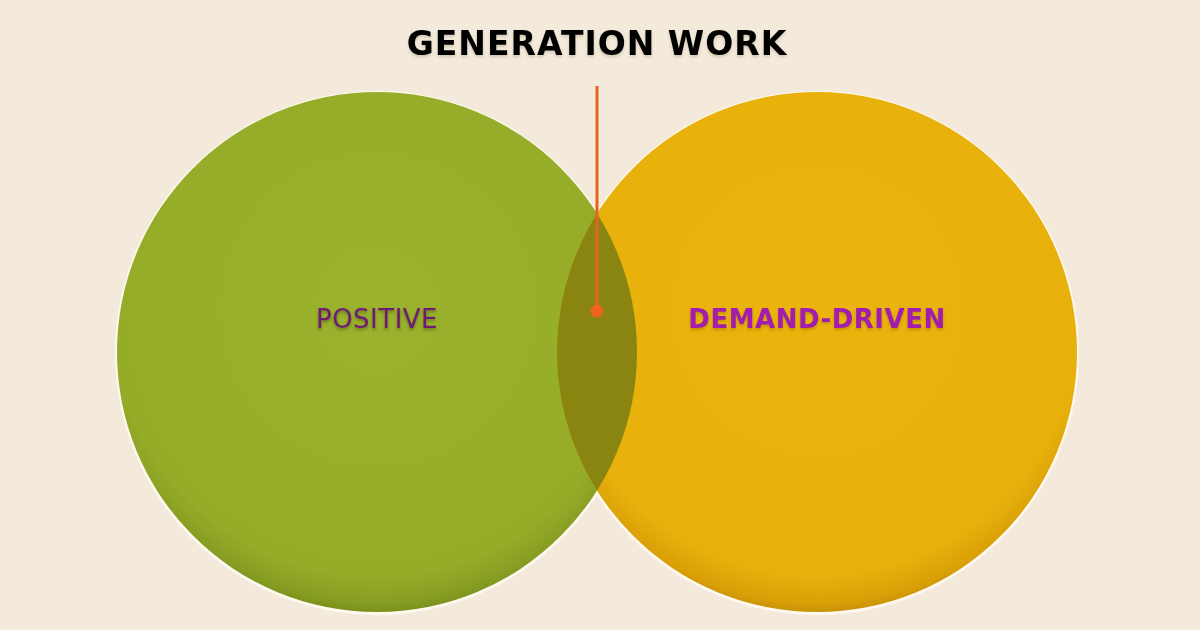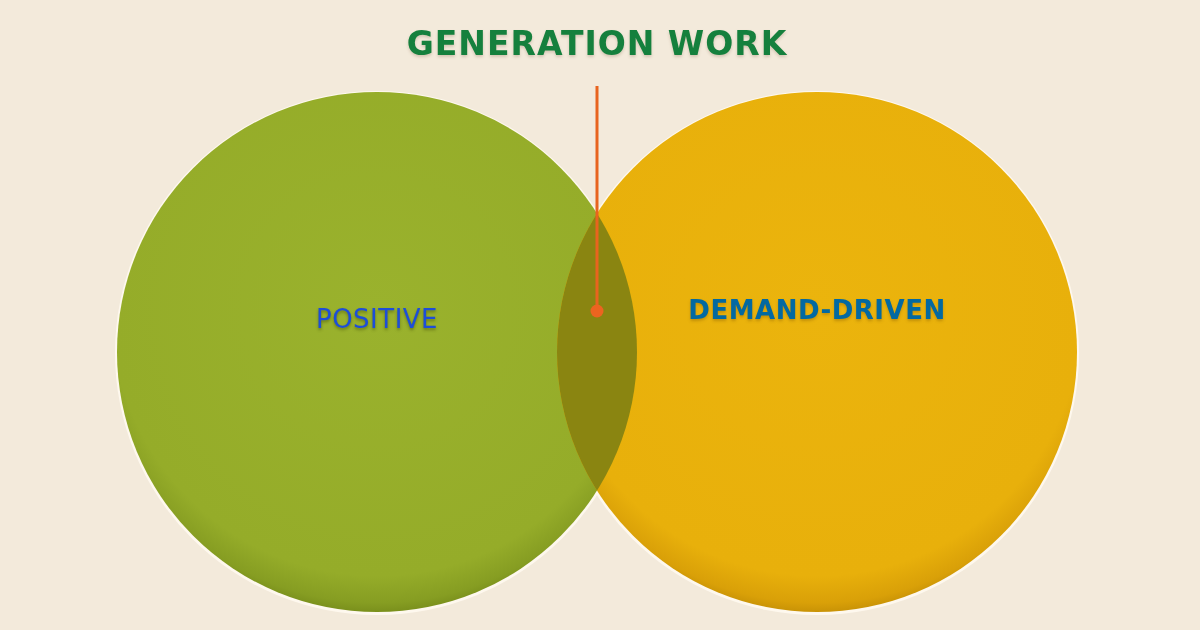--- a/index.html
+++ b/index.html
@@ -25,45 +25,45 @@
   }
   .title {
     position: absolute;
     left: 0;
     top: 24px;
     width: 1194px;
     text-align: center;
     font-size: 33px;
     font-weight: bold;
     letter-spacing: 1px;
-    color: #15803d;
+    color: #000000;
     text-shadow: 0 2px 3px rgba(120, 90, 60, 0.25);
     white-space: nowrap;
   }
   .label {
     position: absolute;
     text-align: center;
     font-size: 26px;
     line-height: 37px;
     letter-spacing: 0.5px;
     white-space: nowrap;
   }
   .label span { display: block; }
   .label-left {
     left: 117px;
     width: 520px;
     top: 301px;
-    color: #1d4ed8;
+    color: #701a75;
     text-shadow: 0 2px 3px rgba(50, 60, 0, 0.45);
   }
   .label-right {
     left: 557px;
     width: 520px;
-    top: 292px;
-    color: #0369a1;
+    top: 301px;
+    color: #a21caf;
     font-weight: bold;
     text-shadow: 0 2px 3px rgba(120, 80, 0, 0.35);
   }
 </style>
 </head>
 <body>
 
 <div class="stage">
   <svg class="venn" width="1200" height="630" viewBox="0 0 1200 630" xmlns="http://www.w3.org/2000/svg">
     <defs>

